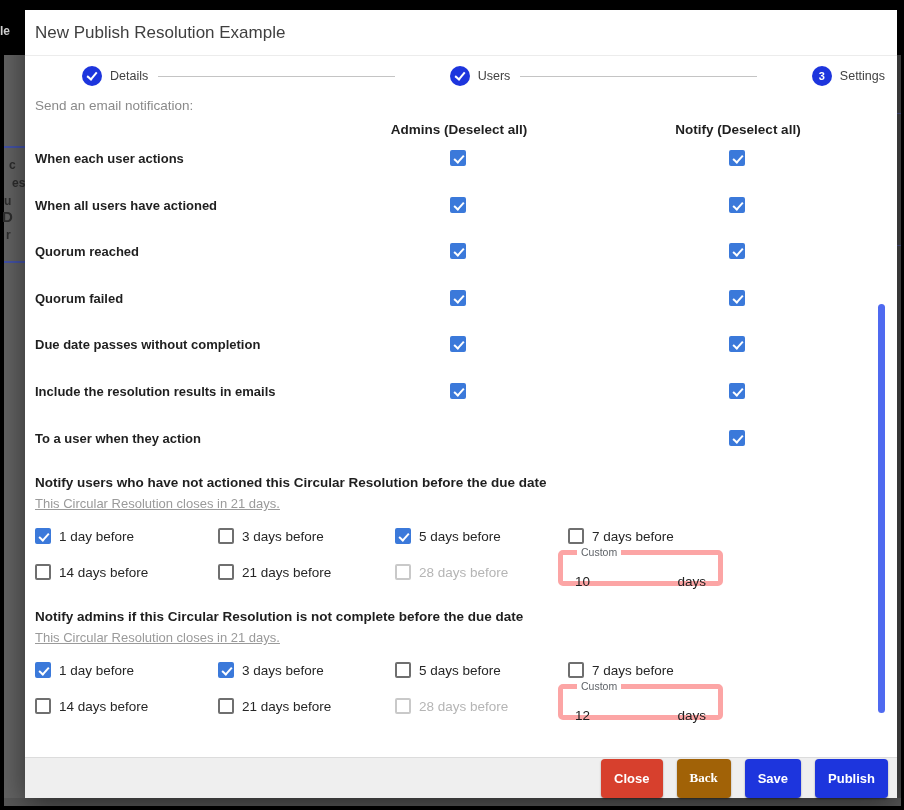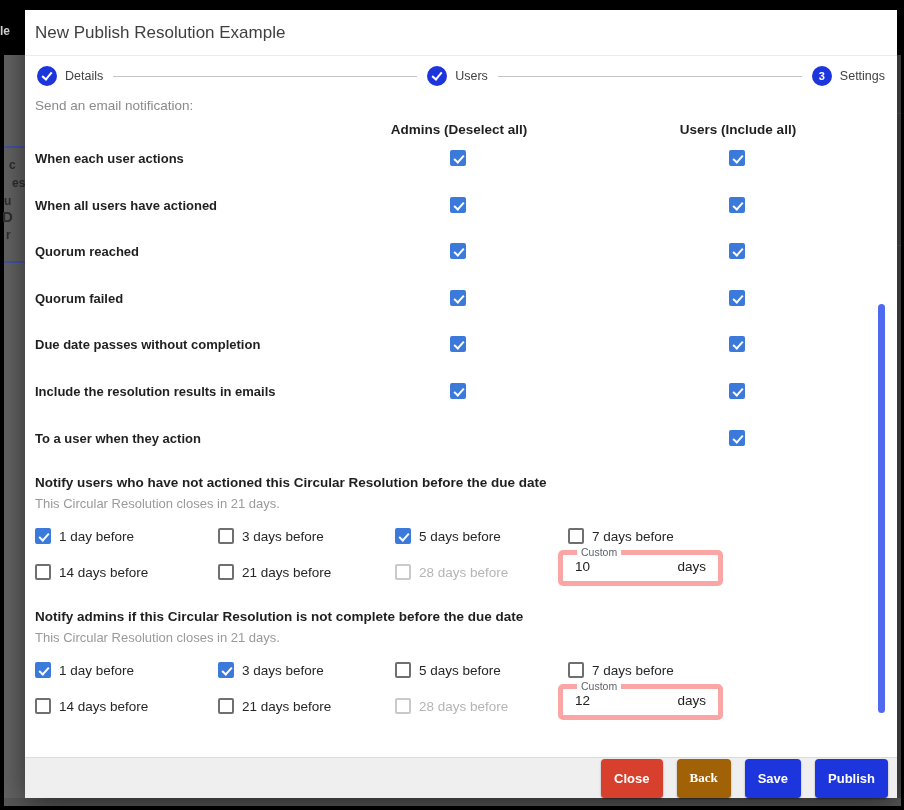--- a/index.html
+++ b/index.html
@@ -30,21 +30,21 @@
     background:#fff;display:flex;flex-direction:column;
     box-shadow:0 6px 30px rgba(0,0,0,.55);
   }
   .dialog-header{
     height:45px;flex:none;display:flex;align-items:center;
     padding:0 10px;border-bottom:1px solid #ececec;
     font-size:17px;color:#3f3f3f;
   }
   
   .stepper{height:40px;flex:none;display:flex;align-items:center;padding:0 12px;}
-  .step{display:flex;align-items:center;gap:8px;flex:none;}
+  .step{display:flex;align-items:center;gap:8px;flex:none;margin-left:45px;}
   .step-circle{
     width:20px;height:20px;border-radius:50%;background:#1d35dd;color:#fff;
     font-size:11px;font-weight:700;display:flex;align-items:center;justify-content:center;flex:none;
   }
   .step-circle.check::after{
     content:"";width:4px;height:8px;border:solid #fff;border-width:0 2px 2px 0;
     transform:rotate(40deg);margin-top:-2px;
   }
   .step-label{font-size:12.5px;color:#424242;}
   .connector{flex:1;height:1px;background:#c4c4c4;margin:0 10px;}
@@ -69,40 +69,40 @@
   }
   .cb.on{background:#3b79da;border-color:#3b79da;}
   .cb.on::after{
     content:"";position:absolute;left:4px;top:0.5px;width:4px;height:8px;
     border:solid #fff;border-width:0 2px 2px 0;transform:rotate(42deg);
   }
   .cb.dis{border-color:#c9c9c9;}
 
   
   .sec-head{position:absolute;left:10px;font-weight:700;font-size:13.5px;color:#1f1f1f;}
-  .sec-sub{position:absolute;left:10px;font-size:13px;color:#9a9a9a;}
+  .sec-sub{position:absolute;left:10px;font-size:13px;color:#9a9a9a;text-decoration:underline;}
   .s1h{top:379px;} .s1s{top:400px;}
   .s2h{top:513px;} .s2s{top:534px;}
 
   
   .day{position:absolute;display:flex;align-items:center;gap:8px;}
   .day-label{color:#262626;font-size:13.5px;}
   .day-label.dis{color:#b5b5b5;}
   .pc1{left:10px;} .pc2{left:193px;} .pc3{left:370px;} .pc4{left:543px;}
   .ps1r1{top:432px;} .ps1r2{top:468px;}
   .ps2r1{top:566px;} .ps2r2{top:602px;}
 
   
   .custom{
     position:absolute;left:533px;width:165px;height:40px;box-sizing:border-box;
     border:5px solid #fca5a5;border-radius:5px;margin:0;padding:0 12px;
   }
   .custom.cf1{top:450px;} .custom.cf2{top:584px;}
   .custom legend{font-size:10.5px;color:#5f6368;padding:0 4px;margin-left:2px;}
-  .custom-inner{display:flex;align-items:center;justify-content:space-between;margin-top:1px;}
+  .custom-inner{display:flex;align-items:center;justify-content:space-between;margin-top:16px;}
   .custom-value{
     border:none;outline:none;background:transparent;width:70px;
     font-family:inherit;font-size:13.5px;color:#212121;padding:0;
   }
   .custom-suffix{font-size:13.5px;color:#212121;}
 
   
   .scrollbar{position:absolute;right:12px;top:208px;width:7px;height:409px;border-radius:4px;background:#4f6af0;}
 
   
@@ -153,21 +153,21 @@
     <div class="step">
       <span class="step-circle">3</span>
       <span class="step-label">Settings</span>
     </div>
   </div>
 
   <div class="content">
 
     <div class="intro">Send an email notification:</div>
     <div class="colhead admins">Admins (Deselect all)</div>
-    <div class="colhead users">Users (Include all)</div>
+    <div class="colhead users">Notify (Deselect all)</div>
 
     <div class="erow er0">
       <span class="rlabel">When each user actions</span>
       <span class="cb adm on"></span>
       <span class="cb usr on"></span>
     </div>
     <div class="erow er1">
       <span class="rlabel">When all users have actioned</span>
       <span class="cb adm on"></span>
       <span class="cb usr on"></span>

